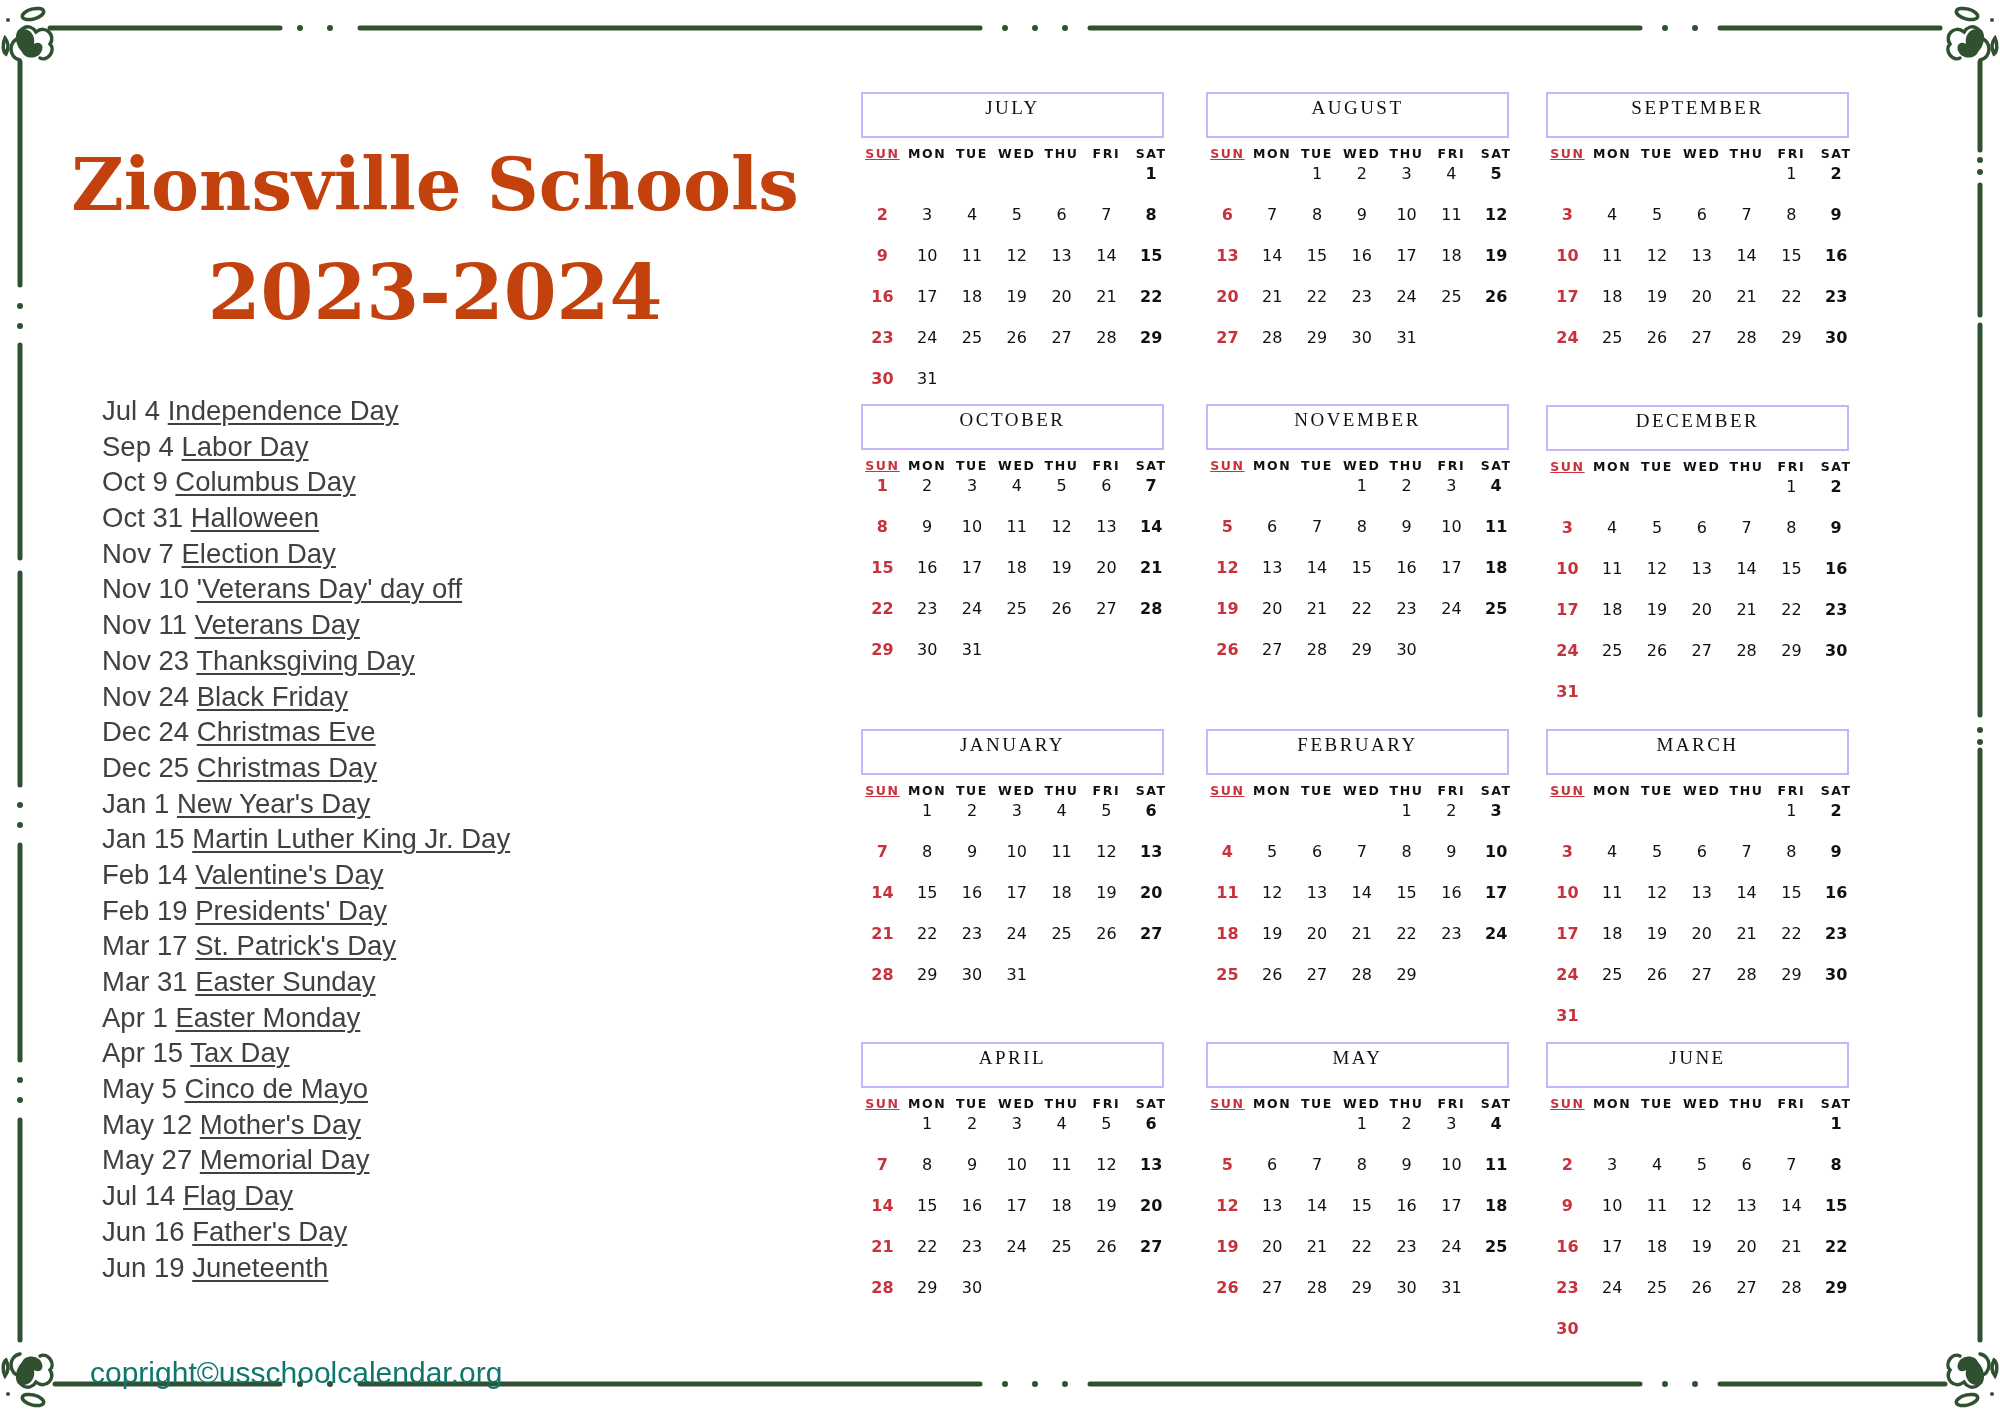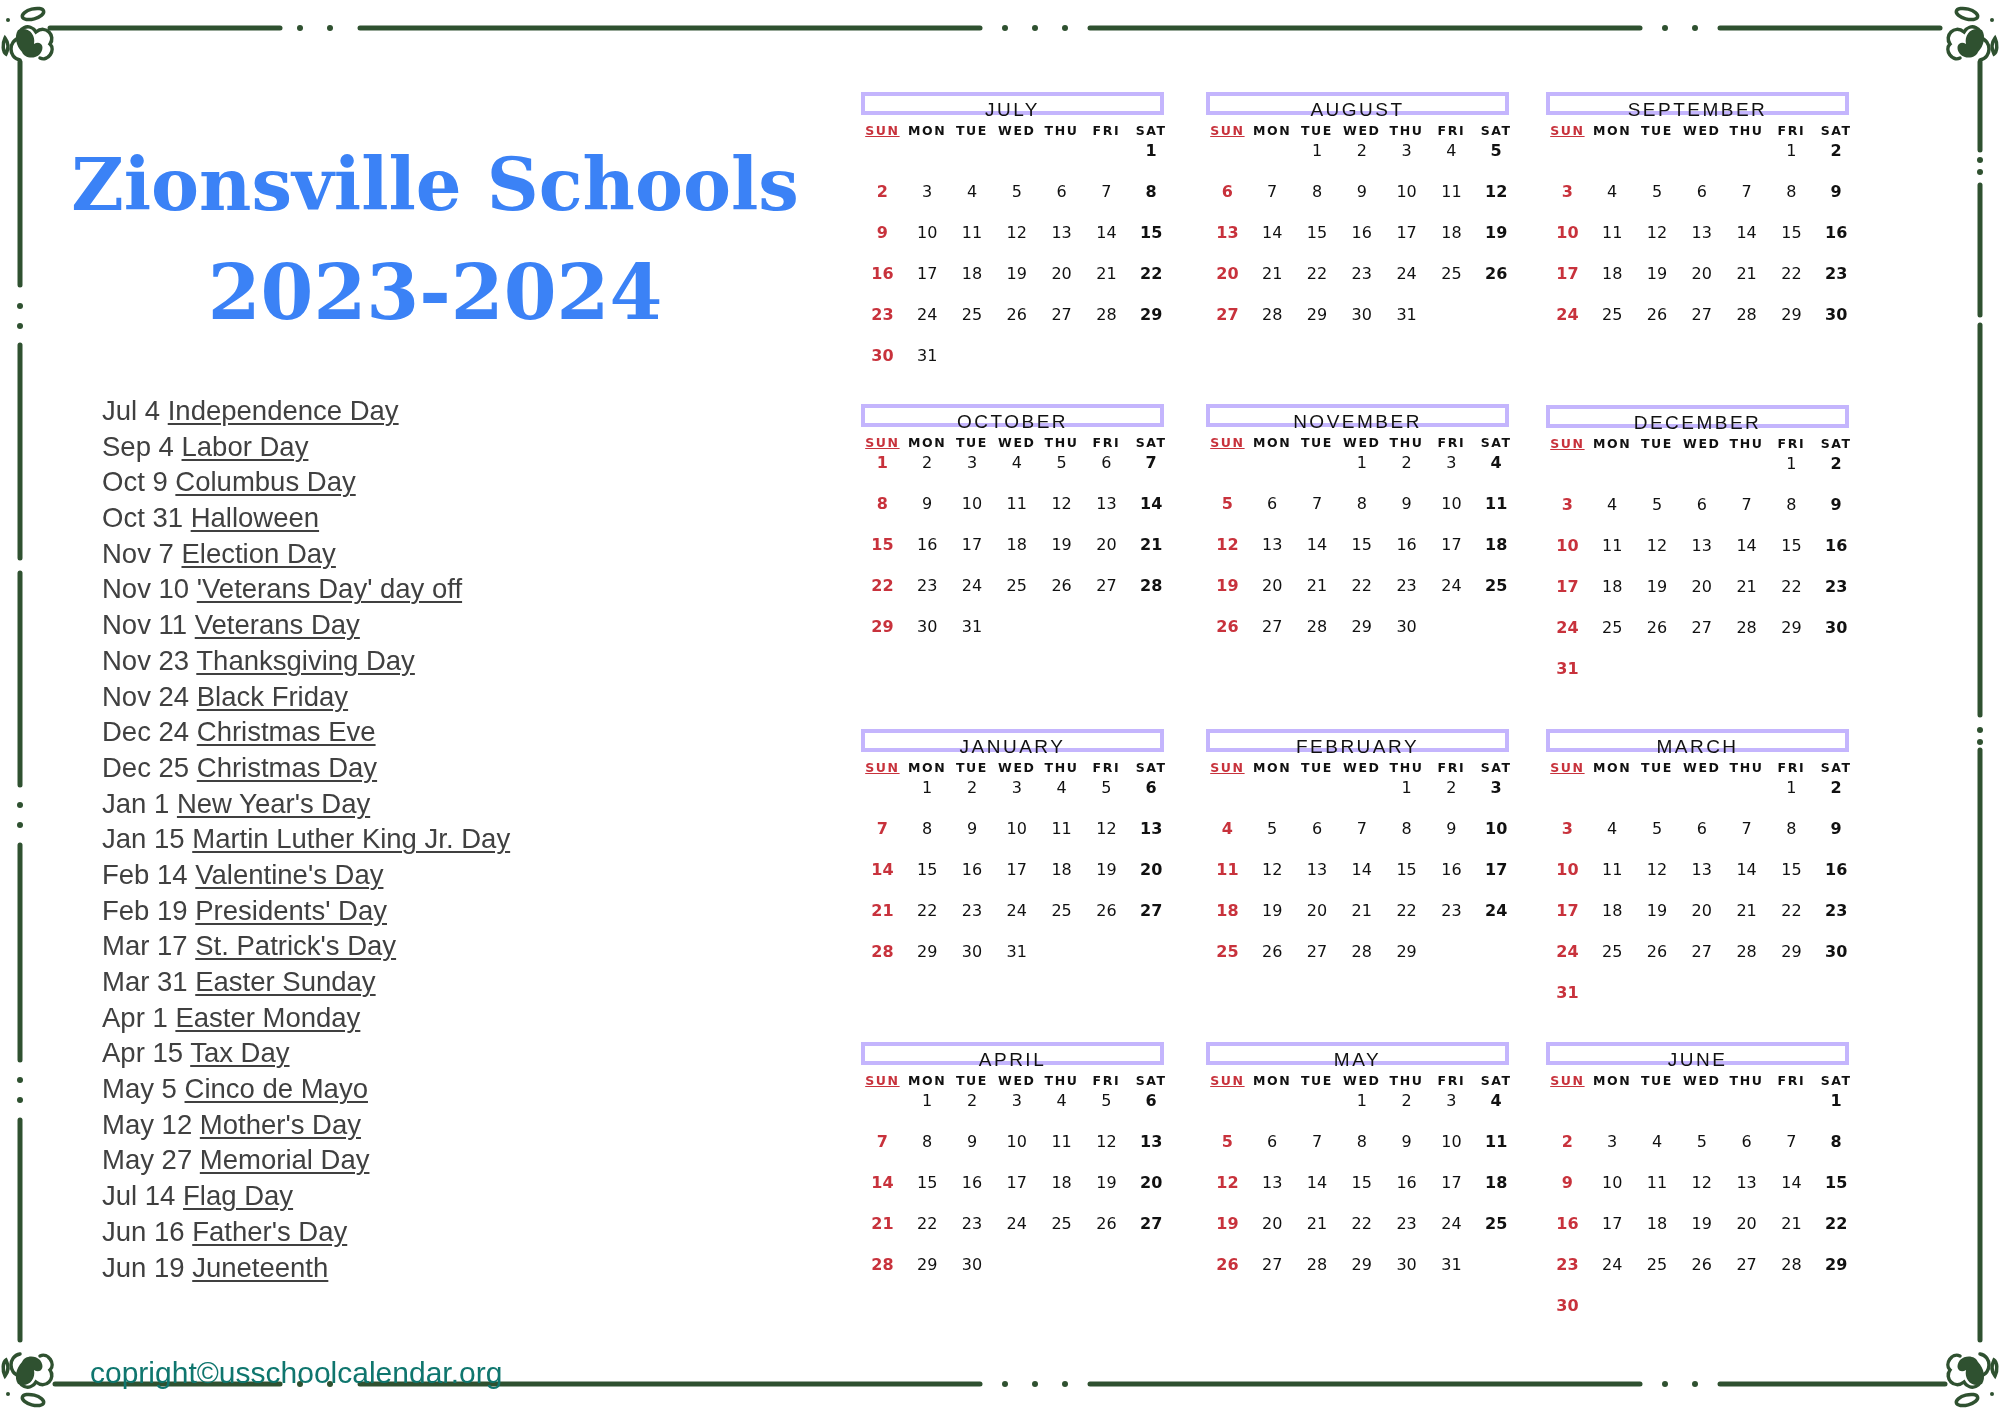--- a/index.html
+++ b/index.html
@@ -2,35 +2,35 @@
 <html><head>
 <meta charset="utf-8">
 <style>
   html, body { margin: 0; padding: 0; background: #ffffff; }
   body { width: 2000px; height: 1414px; position: relative; overflow: hidden; font-family: "DejaVu Sans", sans-serif; color: #111; }
 
   
   .border-svg { position: absolute; left: 0; top: 0; width: 2000px; height: 1414px; pointer-events: none; }
 
   
-  .title { position: absolute; left: 60px; width: 750px; text-align: center; font-family: "DejaVu Serif", serif; font-weight: bold; color: #3b82f6; letter-spacing: 0px; }
+  .title { position: absolute; left: 60px; width: 750px; text-align: center; font-family: "DejaVu Serif", serif; font-weight: bold; color: #c2410c; letter-spacing: 0px; }
   .title.line1 { top: 140px; font-size: 72px; line-height: 90px; }
   .title.line2 { top: 248px; font-size: 76px; line-height: 90px; text-align: center; }
 
   
   .holidays { position: absolute; left: 102px; top: 393px; margin: 0; padding: 0; list-style: none; }
   .holidays li { font-family: Liberation Sans, sans-serif; font-size: 27.5px; line-height: 35.7px; height: 35.7px; white-space: nowrap; color: #404040; }
   .holidays .hname { text-decoration: underline; text-underline-offset: 3px; text-decoration-thickness: 2px; }
 
   .copyright { position: absolute; left: 90px; top: 1328px; font-family: "Liberation Sans", sans-serif; font-size: 30px; color: #0f766e; white-space: nowrap; margin-top: 28px; }
 
   
   .month { position: absolute; width: 310px; }
-  .month-title { box-sizing: border-box; height: 23px; border: 4px solid #c4b5fd; margin-left: 1px; width: 303px;
-                 text-align: center; font-family: Liberation Sans, sans-serif; font-size: 19px; letter-spacing: 2.5px; line-height: 27px; color: #111; }
+  .month-title { box-sizing: border-box; height: 46px; border: 2px solid #c4b5fd; margin-left: 1px; width: 303px;
+                 text-align: center; font-family: Liberation Serif, serif; font-size: 19px; letter-spacing: 2.5px; line-height: 27px; color: #111; }
   .dow-row { display: grid; grid-template-columns: repeat(7, 44.8px); margin-top: 7px; height: 18px; }
   .dow { text-align: center; font-family: "DejaVu Sans", sans-serif; font-weight: bold; font-size: 12.5px; letter-spacing: 1.6px; color: #111; line-height: 18px; }
   .dow.sun { color: #c8323c; text-decoration: underline; }
   .days { display: grid; grid-template-columns: repeat(7, 44.8px); grid-auto-rows: 41px; margin-top: 0px; }
   .day { text-align: center; font-family: "DejaVu Sans", sans-serif; font-size: 16px; line-height: 22px; color: #111; }
   .day.sun { color: #c8323c; font-weight: bold; }
   .day.sat { font-weight: bold; }
   .day.empty { visibility: hidden; }
 </style>
 </head>

